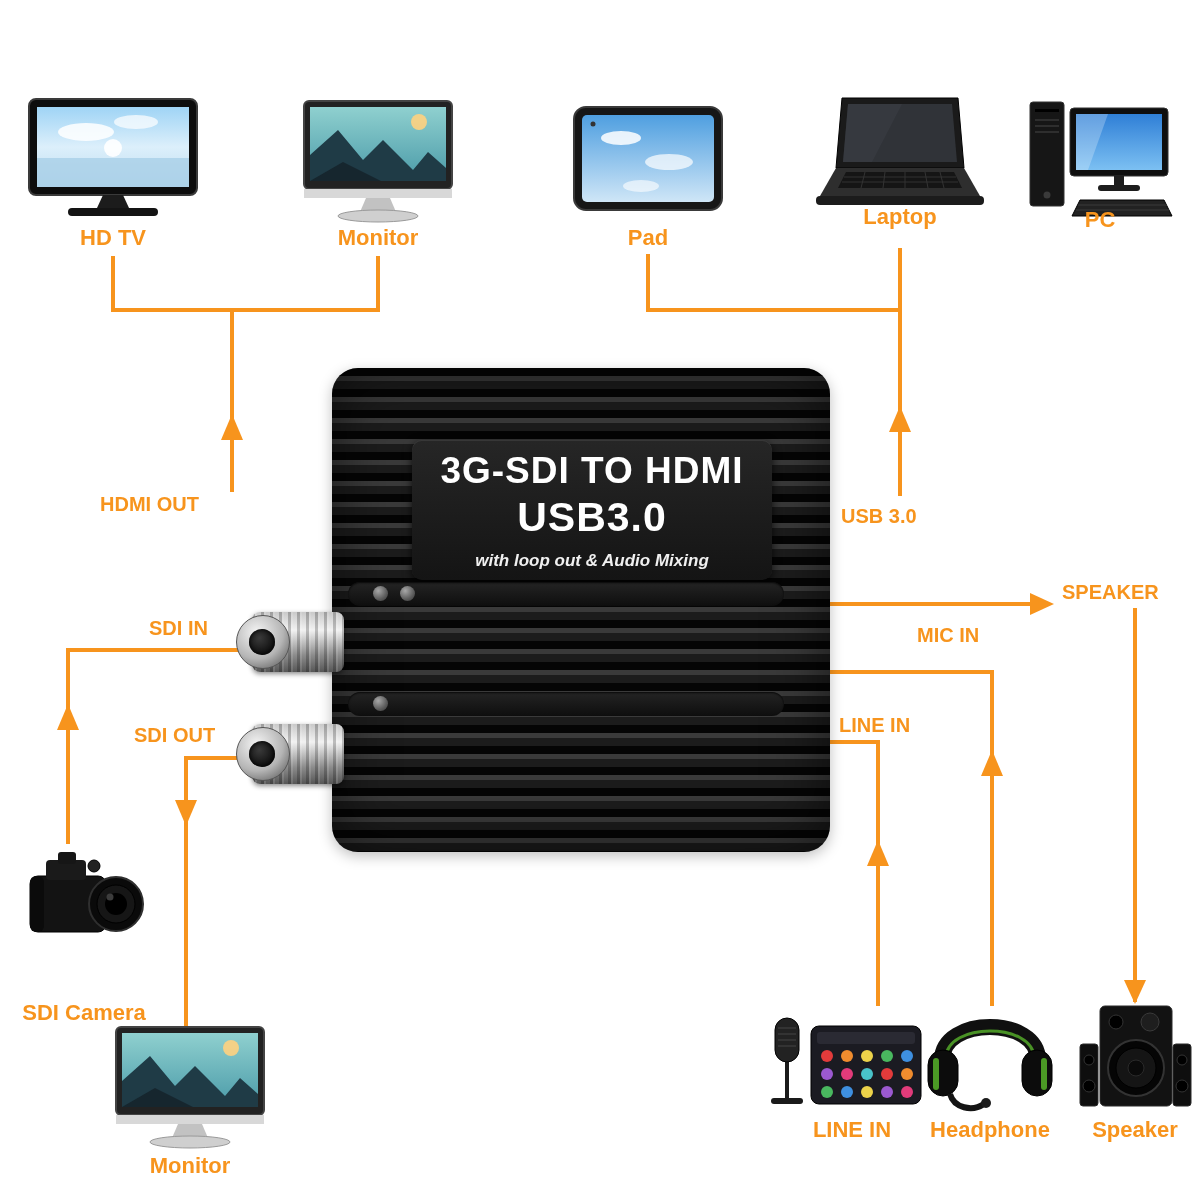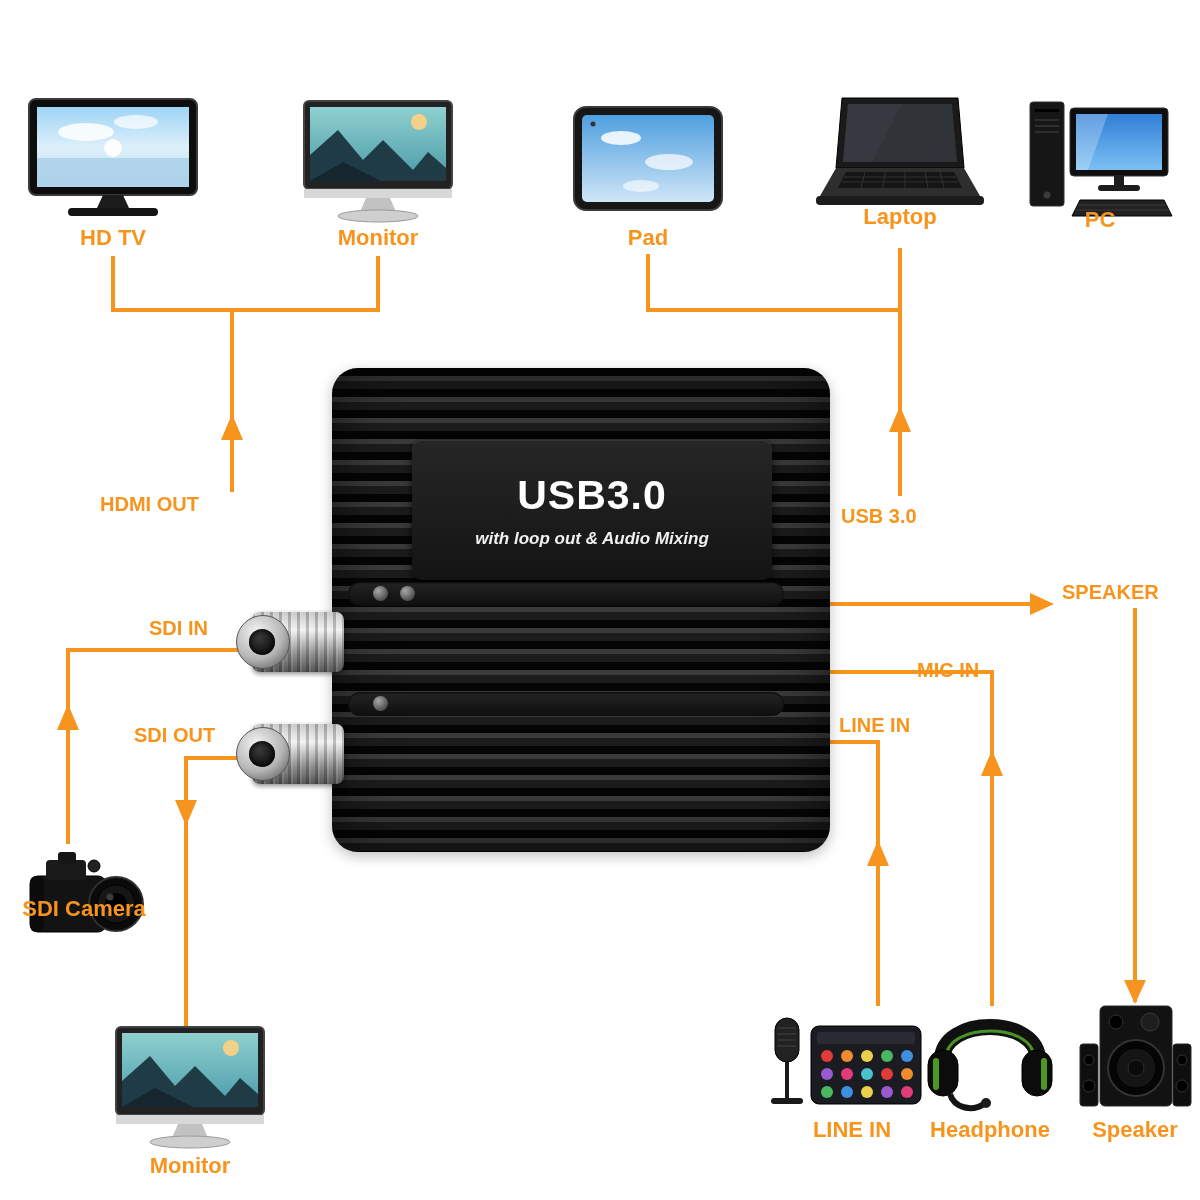--- a/index.html
+++ b/index.html
@@ -156,20 +156,21 @@
     <polygon points="48,16 80,16 60,72 48,72" fill="#fff" opacity="0.25"></polygon>
     <rect x="86" y="78" width="10" height="9" fill="#1d1d1d"></rect>
     <rect x="70" y="87" width="42" height="6" rx="3" fill="#1d1d1d"></rect>
     <polygon points="52,102 136,102 144,118 44,118" fill="#222" stroke="#000"></polygon>
     <line x1="50" y1="107" x2="139" y2="107" stroke="#3a3a3a"></line>
     <line x1="48" y1="112" x2="141" y2="112" stroke="#3a3a3a"></line>
   </svg>
 
   <div class="converter">
     <div class="plate">
+      <div class="plate-line1">3G-SDI TO HDMI</div>
       <div class="plate-line2">USB3.0</div>
       <div class="plate-line3">with loop out &amp; Audio Mixing</div>
     </div>
     <div class="band" style="top:214px">
       <div class="screw" style="left:25px"></div>
       <div class="screw" style="left:52px"></div>
     </div>
     <div class="band" style="top:324px">
       <div class="screw" style="left:25px"></div>
     </div>
@@ -266,25 +267,25 @@
   <div class="labels">
     <div class="device-label" style="left:33px;top:225px">HD TV</div>
     <div class="device-label" style="left:298px;top:225px">Monitor</div>
     <div class="device-label" style="left:568px;top:225px">Pad</div>
     <div class="device-label" style="left:820px;top:204px">Laptop</div>
     <div class="device-label" style="left:1020px;top:207px">PC</div>
 
     <div class="port-label" style="left:100px;top:493px;width:122px;text-align:left">HDMI OUT</div>
     <div class="port-label" style="left:841px;top:505px">USB 3.0</div>
     <div class="port-label" style="left:1062px;top:581px">SPEAKER</div>
-    <div class="port-label" style="left:917px;top:659px">MIC IN</div>
+    <div class="port-label" style="left:917px;top:624px">MIC IN</div>
     <div class="port-label" style="left:839px;top:714px">LINE IN</div>
     <div class="port-label" style="left:149px;top:617px">SDI IN</div>
     <div class="port-label" style="left:134px;top:724px">SDI OUT</div>
 
-    <div class="device-label" style="left:4px;top:896px">SDI Camera</div>
+    <div class="device-label" style="left:4px;top:1000px">SDI Camera</div>
     <div class="device-label" style="left:110px;top:1153px">Monitor</div>
     <div class="device-label" style="left:772px;top:1117px">LINE IN</div>
     <div class="device-label" style="left:910px;top:1117px">Headphone</div>
     <div class="device-label" style="left:1055px;top:1117px">Speaker</div>
   </div>
 
 </div>
 
 </body></html>

